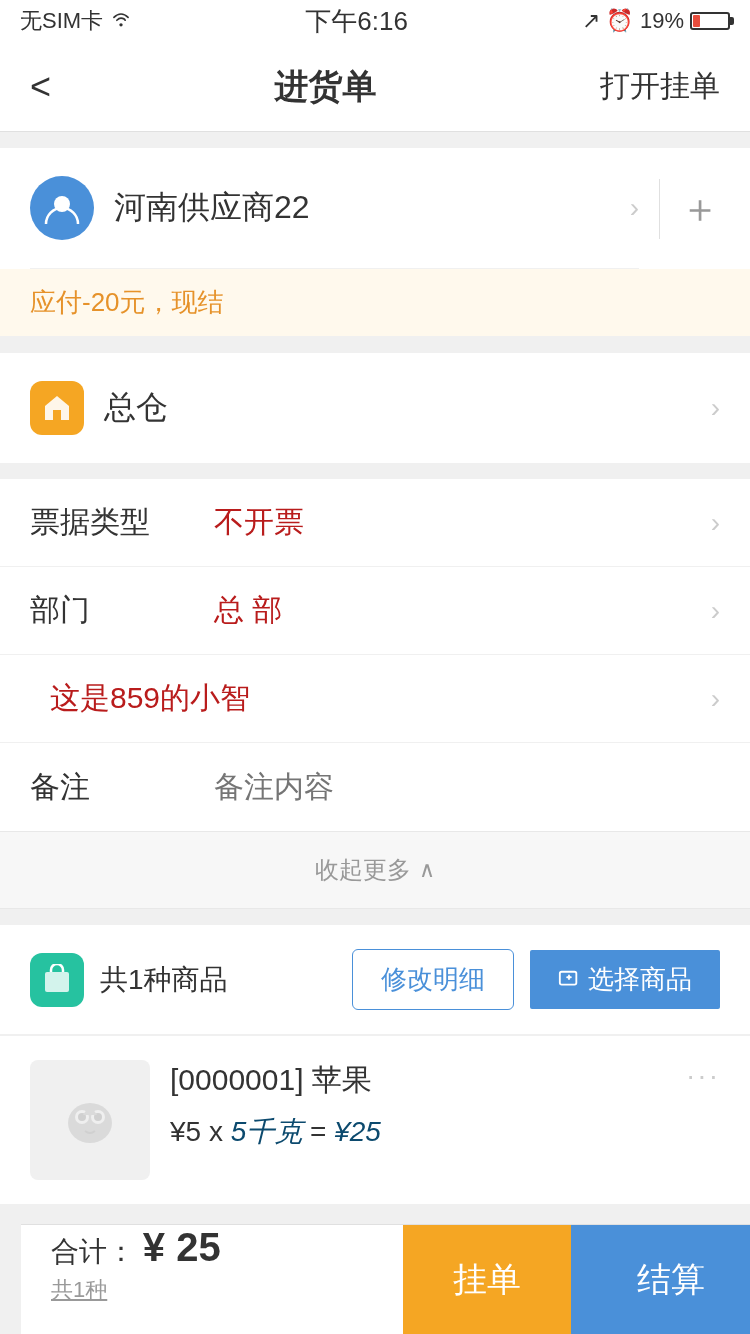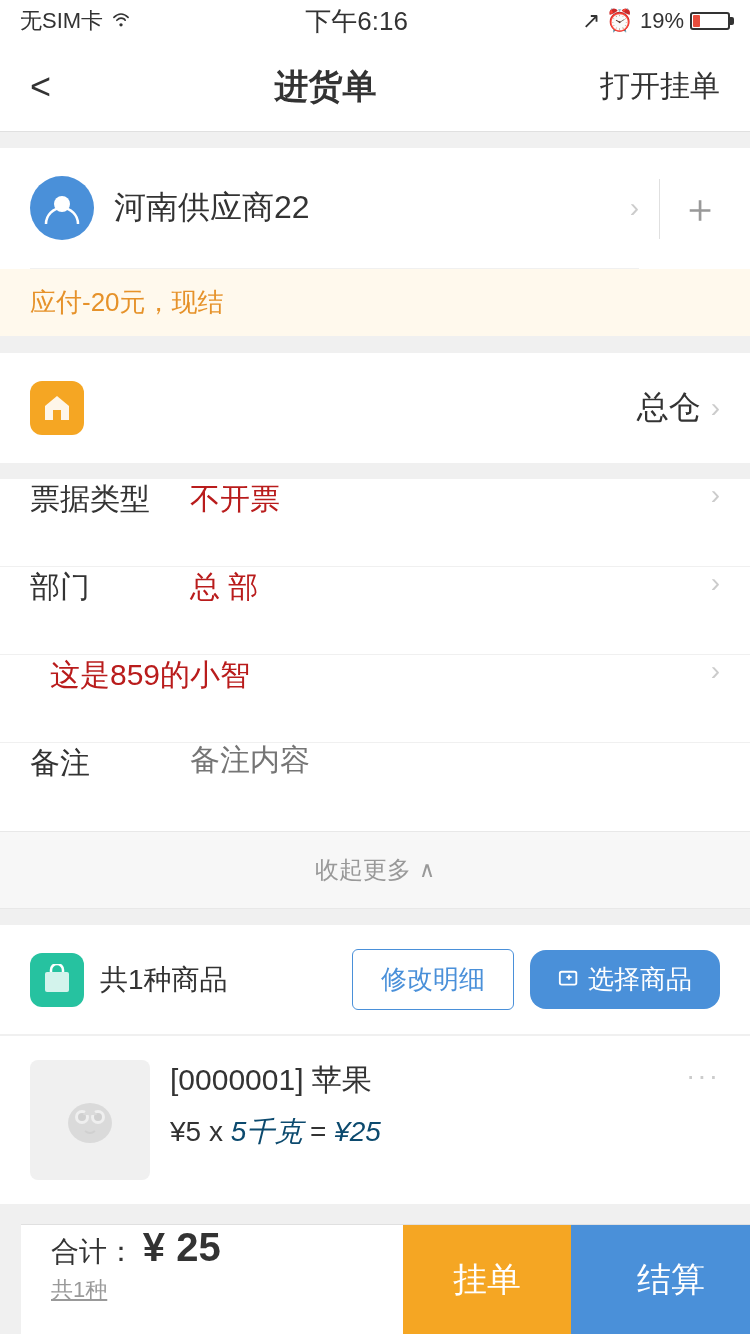--- a/index.html
+++ b/index.html
@@ -147,21 +147,20 @@
     
     .warehouse-section {
       background: #fff;
       padding: 0 30px;
       margin-top: 16px;
     }
     .warehouse-row {
       display: flex;
       align-items: center;
       padding: 28px 0;
-      text-align: right;
     }
     .warehouse-icon {
       width: 54px;
       height: 54px;
       border-radius: 12px;
       background: #f5a623;
       display: flex;
       align-items: center;
       justify-content: center;
       margin-right: 20px;
@@ -173,24 +172,25 @@
       flex: 1;
     }
 
     
     .form-section {
       background: #fff;
       margin-top: 16px;
     }
     .form-row {
       display: flex;
-      align-items: flex-start;
+      align-items: center;
       padding: 0 30px;
       min-height: 88px;
       border-bottom: 1px solid #f0f0f0;
+      gap: 24px;
     }
     .form-row:last-child { border-bottom: none; }
     .form-label {
       font-size: 30px;
       color: #333;
       width: 140px;
       flex-shrink: 0;
     }
     .form-value {
       font-size: 30px;
@@ -258,21 +258,21 @@
       background: #fff;
       border-radius: 6px;
       padding: 12px 28px;
       font-size: 26px;
       cursor: pointer;
     }
     .btn-filled {
       background: #4a90d9;
       color: #fff;
       border: none;
-      border-radius: 16px;
+      border-radius: 2px;
       padding: 12px 28px;
       font-size: 26px;
       cursor: pointer;
       display: flex;
       align-items: center;
       gap: 8px;
     }
 
     
     .product-item {

